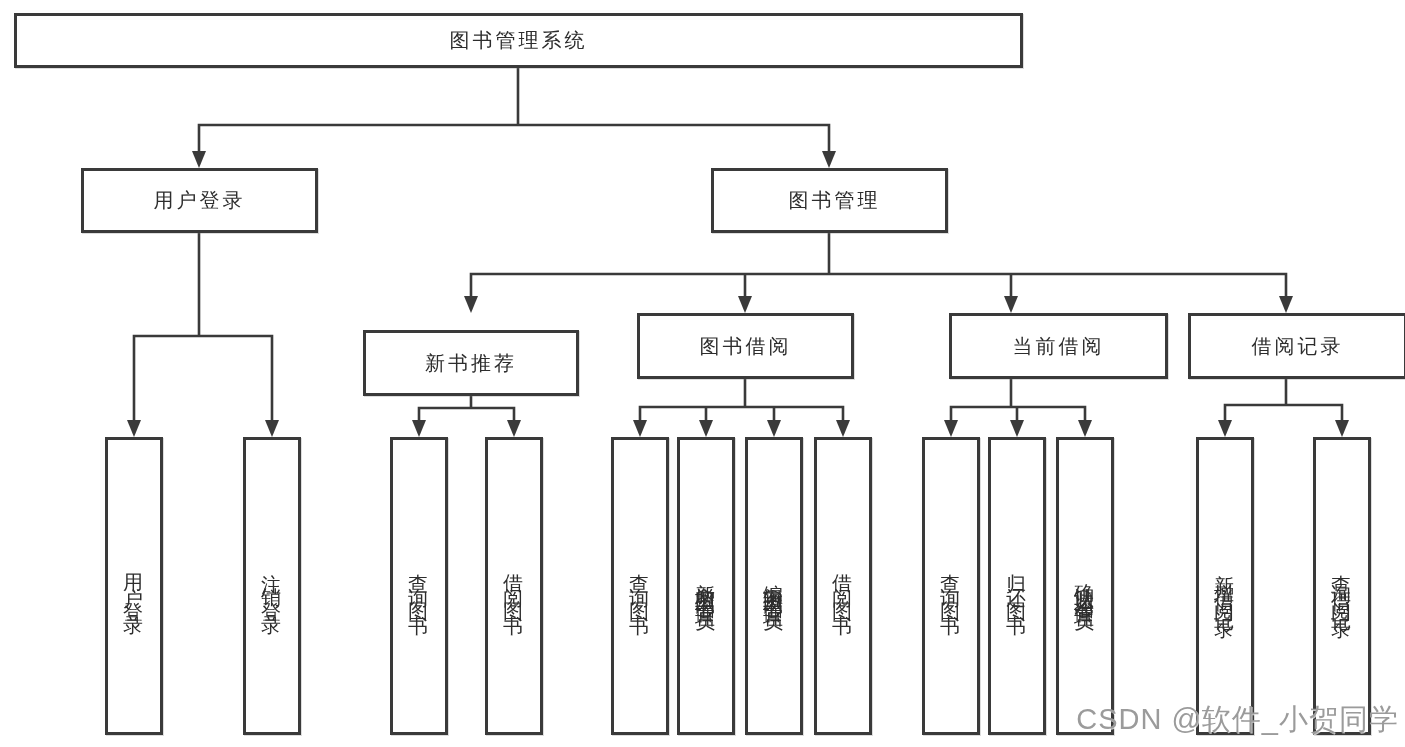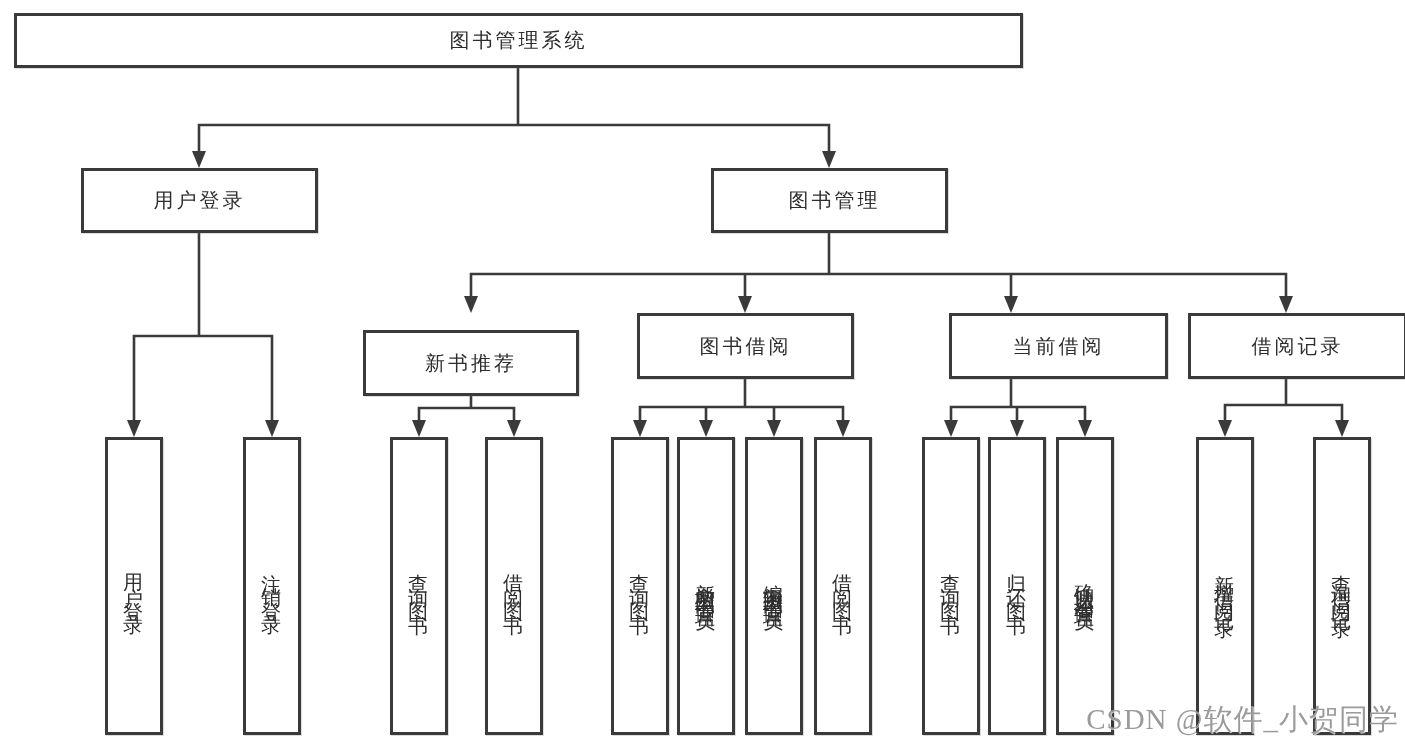--- a/index.html
+++ b/index.html
@@ -1,20 +1,20 @@
 <!DOCTYPE html>
 <html><head>
 <meta charset="utf-8">
 <style>
   html,body{margin:0;padding:0;background:#ffffff;}
   #canvas{
     position:relative;
     width:1405px;height:747px;
     background:#ffffff;
-    font-family:Liberation Serif, serif;
+    font-family:Liberation Sans, sans-serif;
     overflow:hidden;
   }
   #connectors{position:absolute;left:0;top:0;width:1405px;height:747px;}
   .node{
     position:absolute;
     box-sizing:border-box;
     border:3px solid #3a3a3a;
     background:#ffffff;
     display:flex;align-items:center;justify-content:center;
     color:#2d2d2d;

